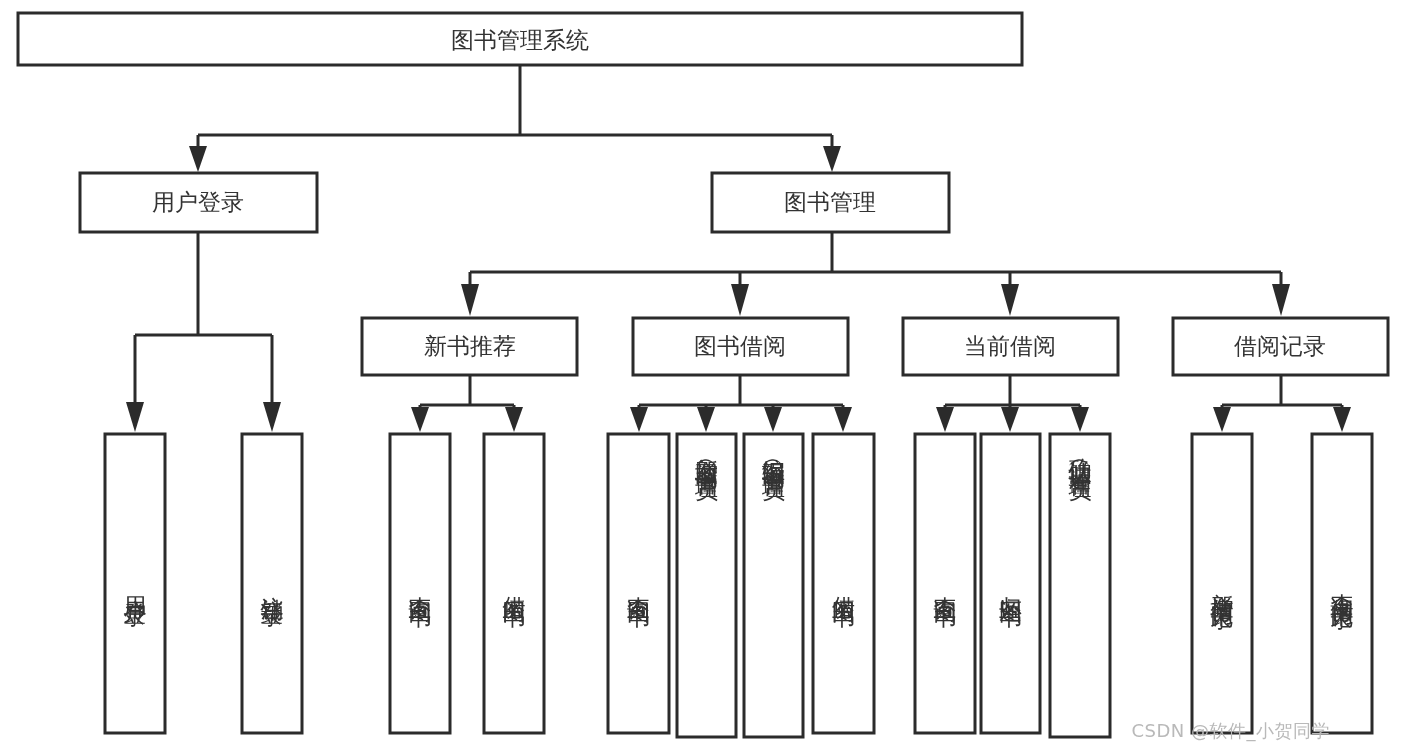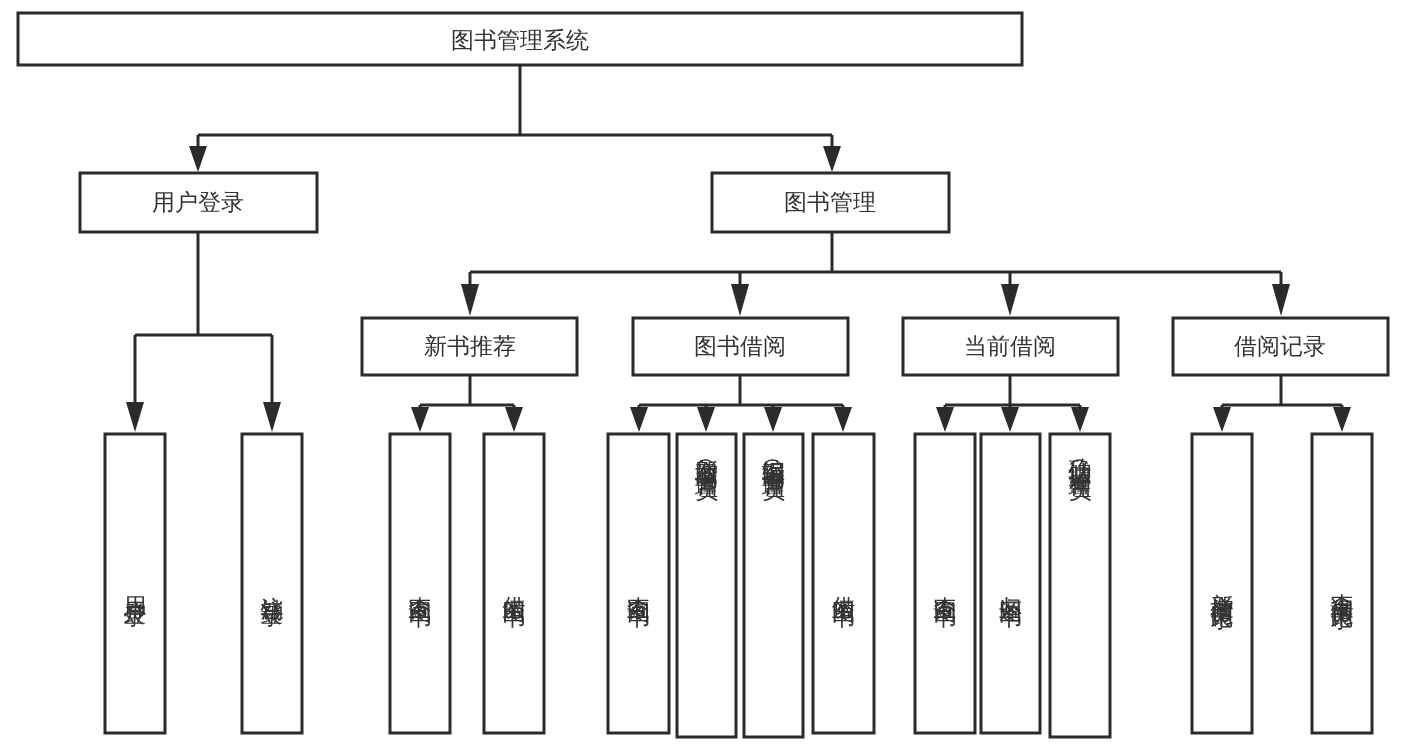--- a/index.html
+++ b/index.html
@@ -261,14 +261,15 @@
   </div>
 
   <div class="vlabel-wrap" style="left:1192px; top:434px; width:60px; height:299px;">
     <span class="vlabel">新增借阅记录</span>
   </div>
 
   <div class="vlabel-wrap" style="left:1312px; top:434px; width:60px; height:299px;">
     <span class="vlabel">查询借阅记录</span>
   </div>
 
+  <div class="watermark">CSDN @软件_小贺同学</div>
 
 </div>
 
 </body></html>

